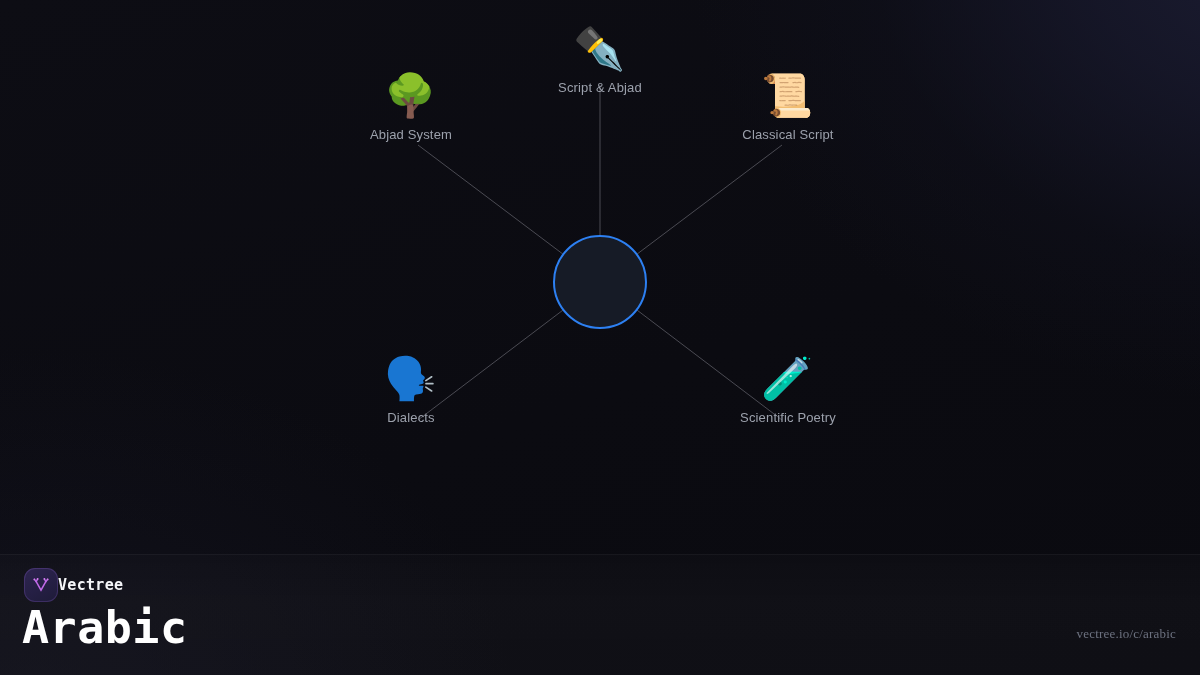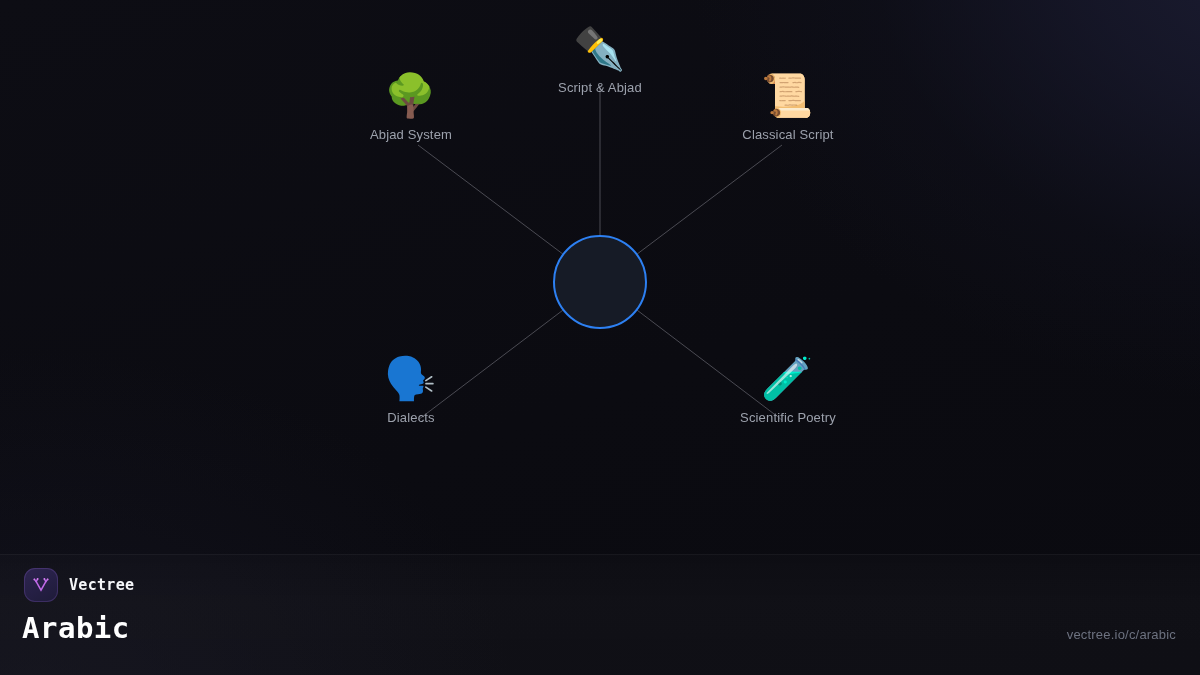--- a/index.html
+++ b/index.html
@@ -86,21 +86,20 @@
     background: linear-gradient(180deg, rgba(255,255,255,0.012) 0%, rgba(255,255,255,0.022) 40%, rgba(255,255,255,0.018) 100%);
     border-top: 1px solid rgba(255,255,255,0.035);
   }
 
   #brand-row {
     position: absolute;
     left: 24px;
     top: 13px;
     display: flex;
     align-items: center;
-    gap: 11px;
   }
 
   #brand-logo {
     width: 34px;
     height: 34px;
     border-radius: 11px;
     background: linear-gradient(150deg, #2e2550 0%, #251f44 55%, #1e1b38 100%);
     box-shadow: inset 0 0 0 1px rgba(160,110,230,0.22);
     display: flex;
     align-items: center;
@@ -114,33 +113,33 @@
     font-weight: bold;
     color: #f4f5f8;
     letter-spacing: 0.3px;
   }
 
   #page-title {
     position: absolute;
     left: 22px;
     top: 50px;
     font-family: "DejaVu Sans Mono", monospace;
-    font-size: 29px;
+    font-size: 45px;
     font-weight: bold;
     color: #ffffff;
     letter-spacing: 0.5px;
     line-height: 46px;
     margin: 0;
   }
 
   #footer-url {
     position: absolute;
     right: 24px;
     bottom: 33px;
-    font-family: Liberation Sans, sans-serif;
+    font-family: Liberation Serif, serif;
     font-size: 13px;
     color: #6d7280;
     letter-spacing: 0.2px;
   }
 </style>
 </head>
 <body>
 
 <div id="stage">
 

